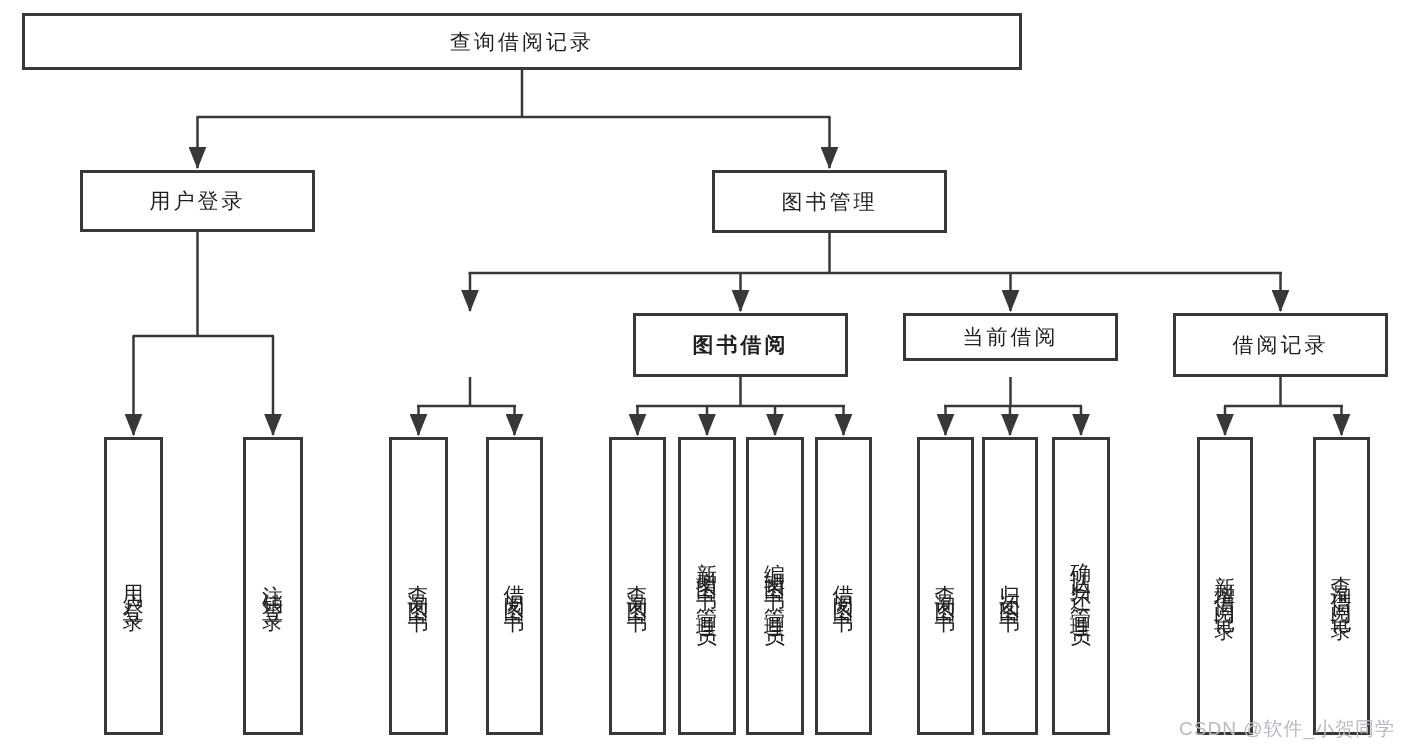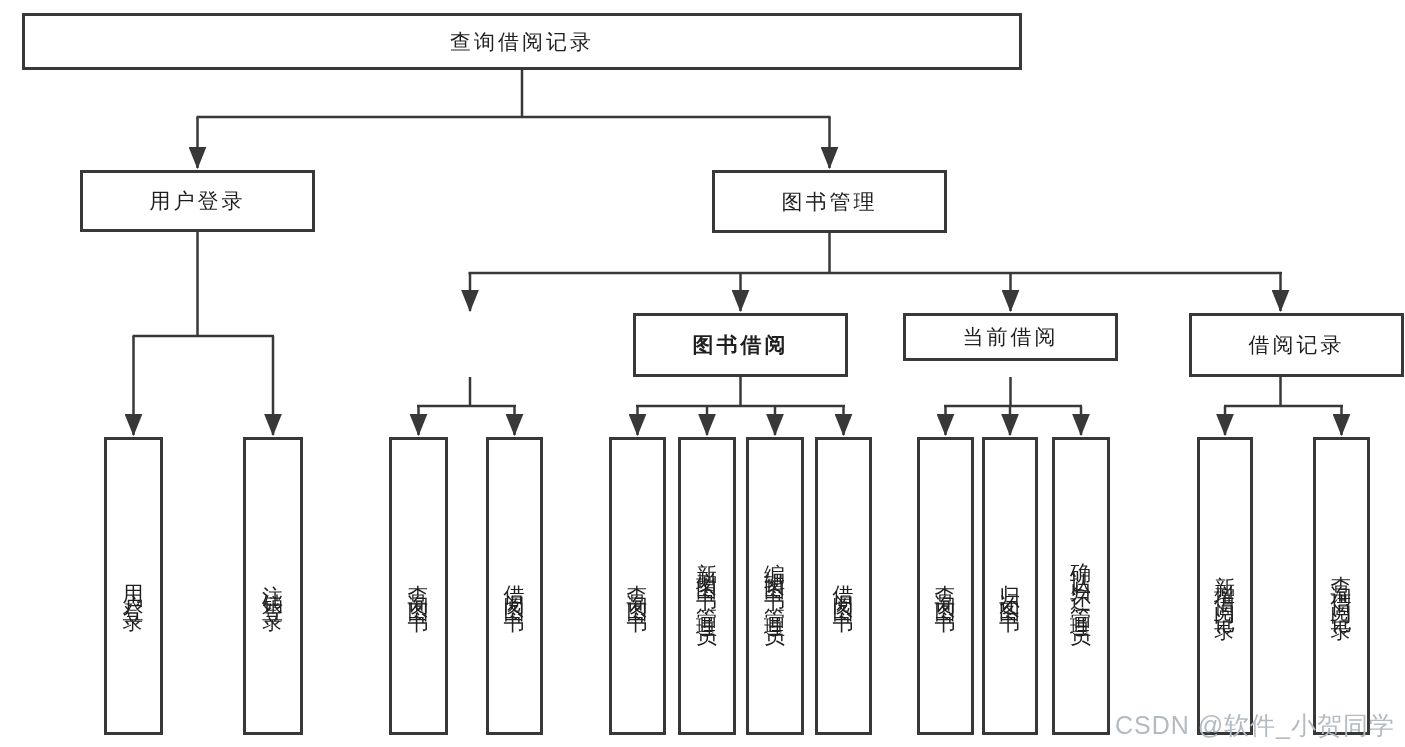--- a/index.html
+++ b/index.html
@@ -35,21 +35,21 @@
     text-orientation:upright;
     letter-spacing:9px;
     font-size:21px;
     line-height:1;
   }
   .watermark{
     position:absolute;
     right:10px;bottom:5px;
     z-index:3;
     color:var(--watermark);
-    font-size:25px;
+    font-size:19px;
     letter-spacing:1px;
     white-space:nowrap;
   }
 </style>
 </head>
 <body>
 
 <div class="stage">
 
   <svg class="connectors" width="1405" height="747" viewBox="0 0 1405 747">
@@ -100,21 +100,21 @@
     <path class="ar" d="M1341.5,406 V435" marker-end="url(#arrow)"></path>
   </svg>
 
   <div class="box" style="left:22px;top:13px;width:1000px;height:57px;">查询借阅记录</div>
 
   <div class="box" style="left:80px;top:170px;width:235px;height:62px;">用户登录</div>
   <div class="box" style="left:712px;top:170px;width:235px;height:63px;">图书管理</div>
 
   <div class="box" style="left:633px;top:313px;width:215px;height:64px;font-weight:bold;">图书借阅</div>
   <div class="box" style="left:903px;top:313px;width:215px;height:48px;">当前借阅</div>
-  <div class="box" style="left:1173px;top:313px;width:215px;height:64px;margin-left:16px;">借阅记录</div>
+  <div class="box" style="left:1173px;top:313px;width:215px;height:64px;">借阅记录</div>
 
   <div class="box leaf" style="left:104px;top:437px;width:59px;height:298px;">用户登录</div>
   <div class="box leaf" style="left:243px;top:437px;width:60px;height:298px;">注销登录</div>
 
   <div class="box leaf" style="left:389px;top:437px;width:59px;height:298px;">查询图书</div>
   <div class="box leaf" style="left:486px;top:437px;width:57px;height:298px;">借阅图书</div>
 
   <div class="box leaf" style="left:609px;top:437px;width:57px;height:298px;">查询图书</div>
   <div class="box leaf" style="left:678px;top:437px;width:58px;height:298px;">新增图书（管理员）</div>
   <div class="box leaf" style="left:746px;top:437px;width:58px;height:298px;">编辑图书（管理员）</div>

